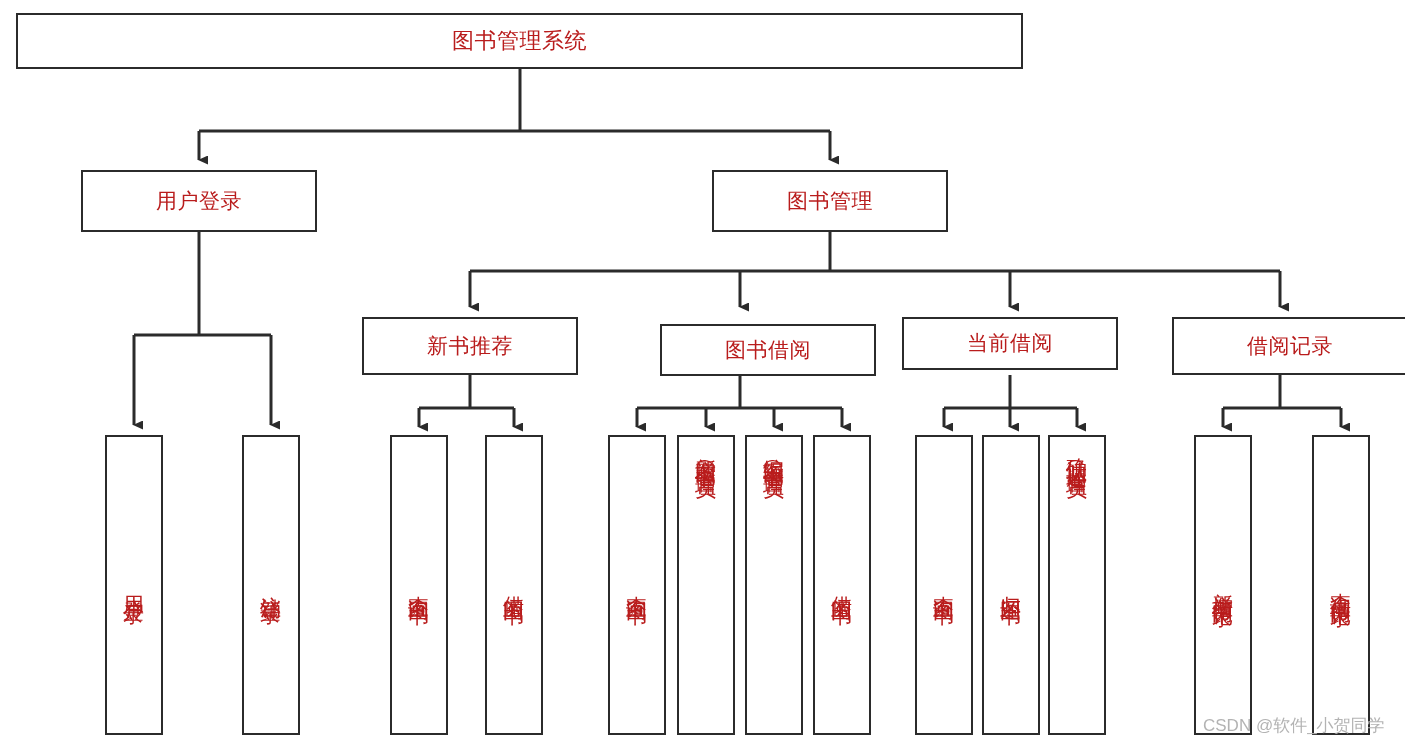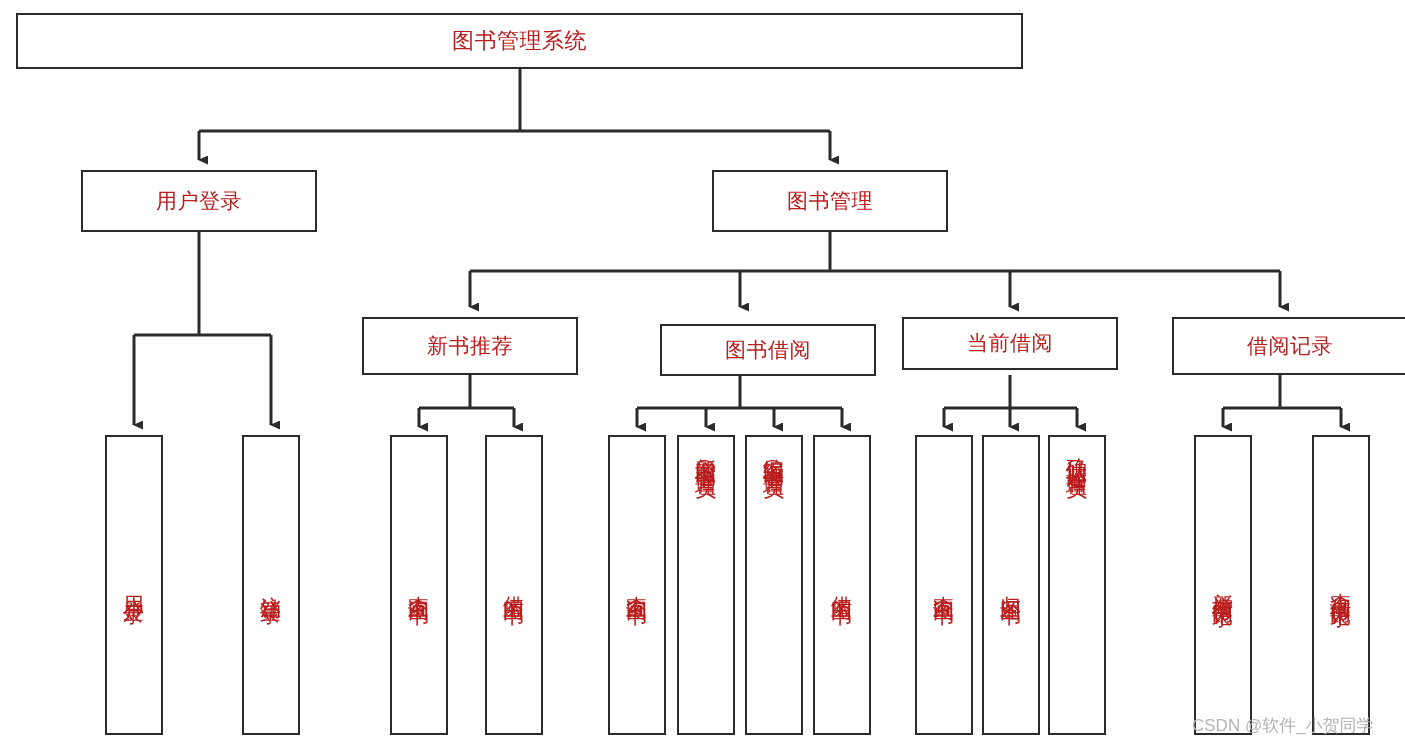--- a/index.html
+++ b/index.html
@@ -68,20 +68,21 @@
     align-items: flex-start;
     padding-top: 4px;
   }
   .watermark {
     position: absolute;
     color: #b3b3b3;
     font-size: 17px;
     font-family: "Liberation Sans", "DejaVu Sans", sans-serif;
     white-space: nowrap;
     user-select: none;
+    margin-left: 11px;
   }
 </style>
 </head>
 <body>
 
 <div id="diagram-root">
 
   <svg class="edge-layer" viewBox="0 0 1405 747" xmlns="http://www.w3.org/2000/svg">
     <defs>
       <marker id="arrowhead" markerWidth="9" markerHeight="10" refX="4.5" refY="9" orient="auto" markerUnits="userSpaceOnUse">

